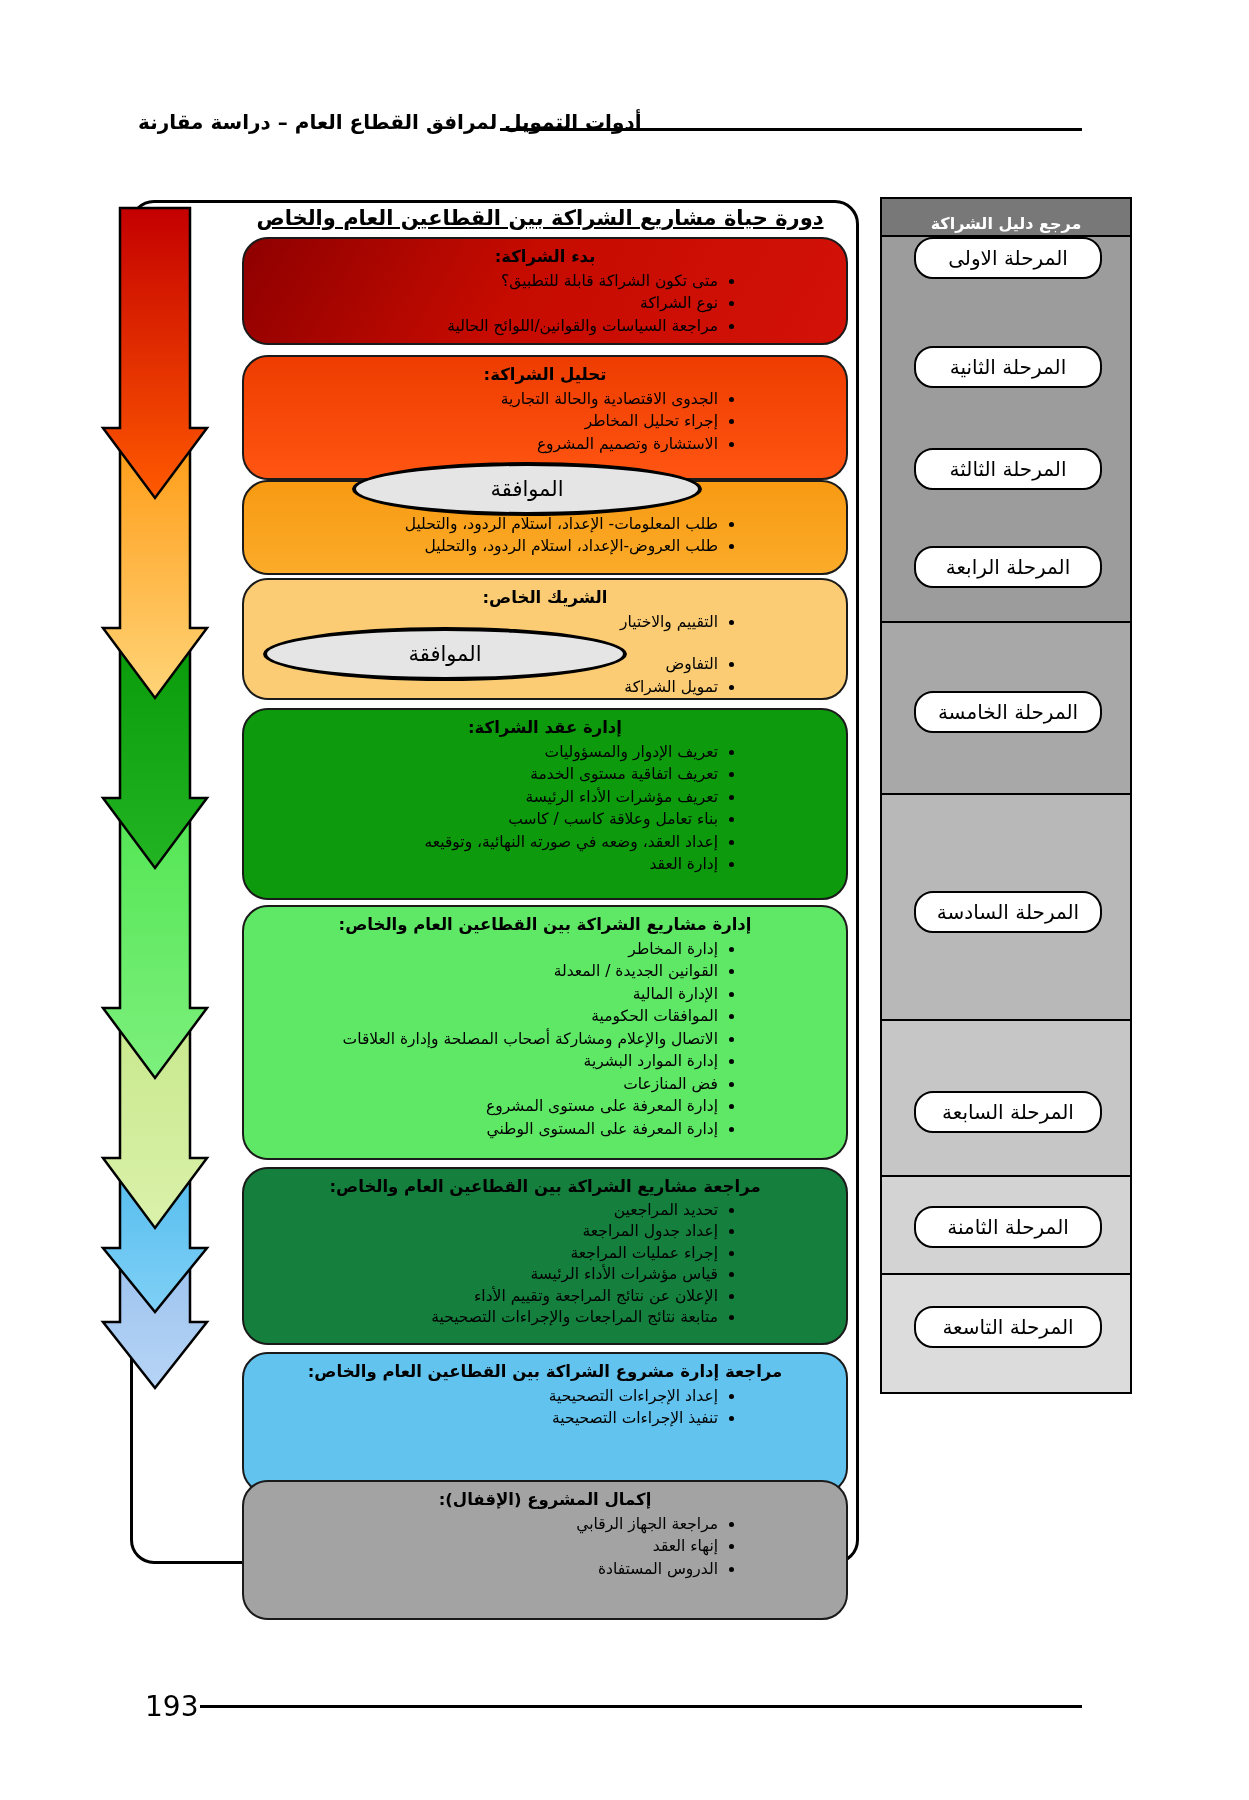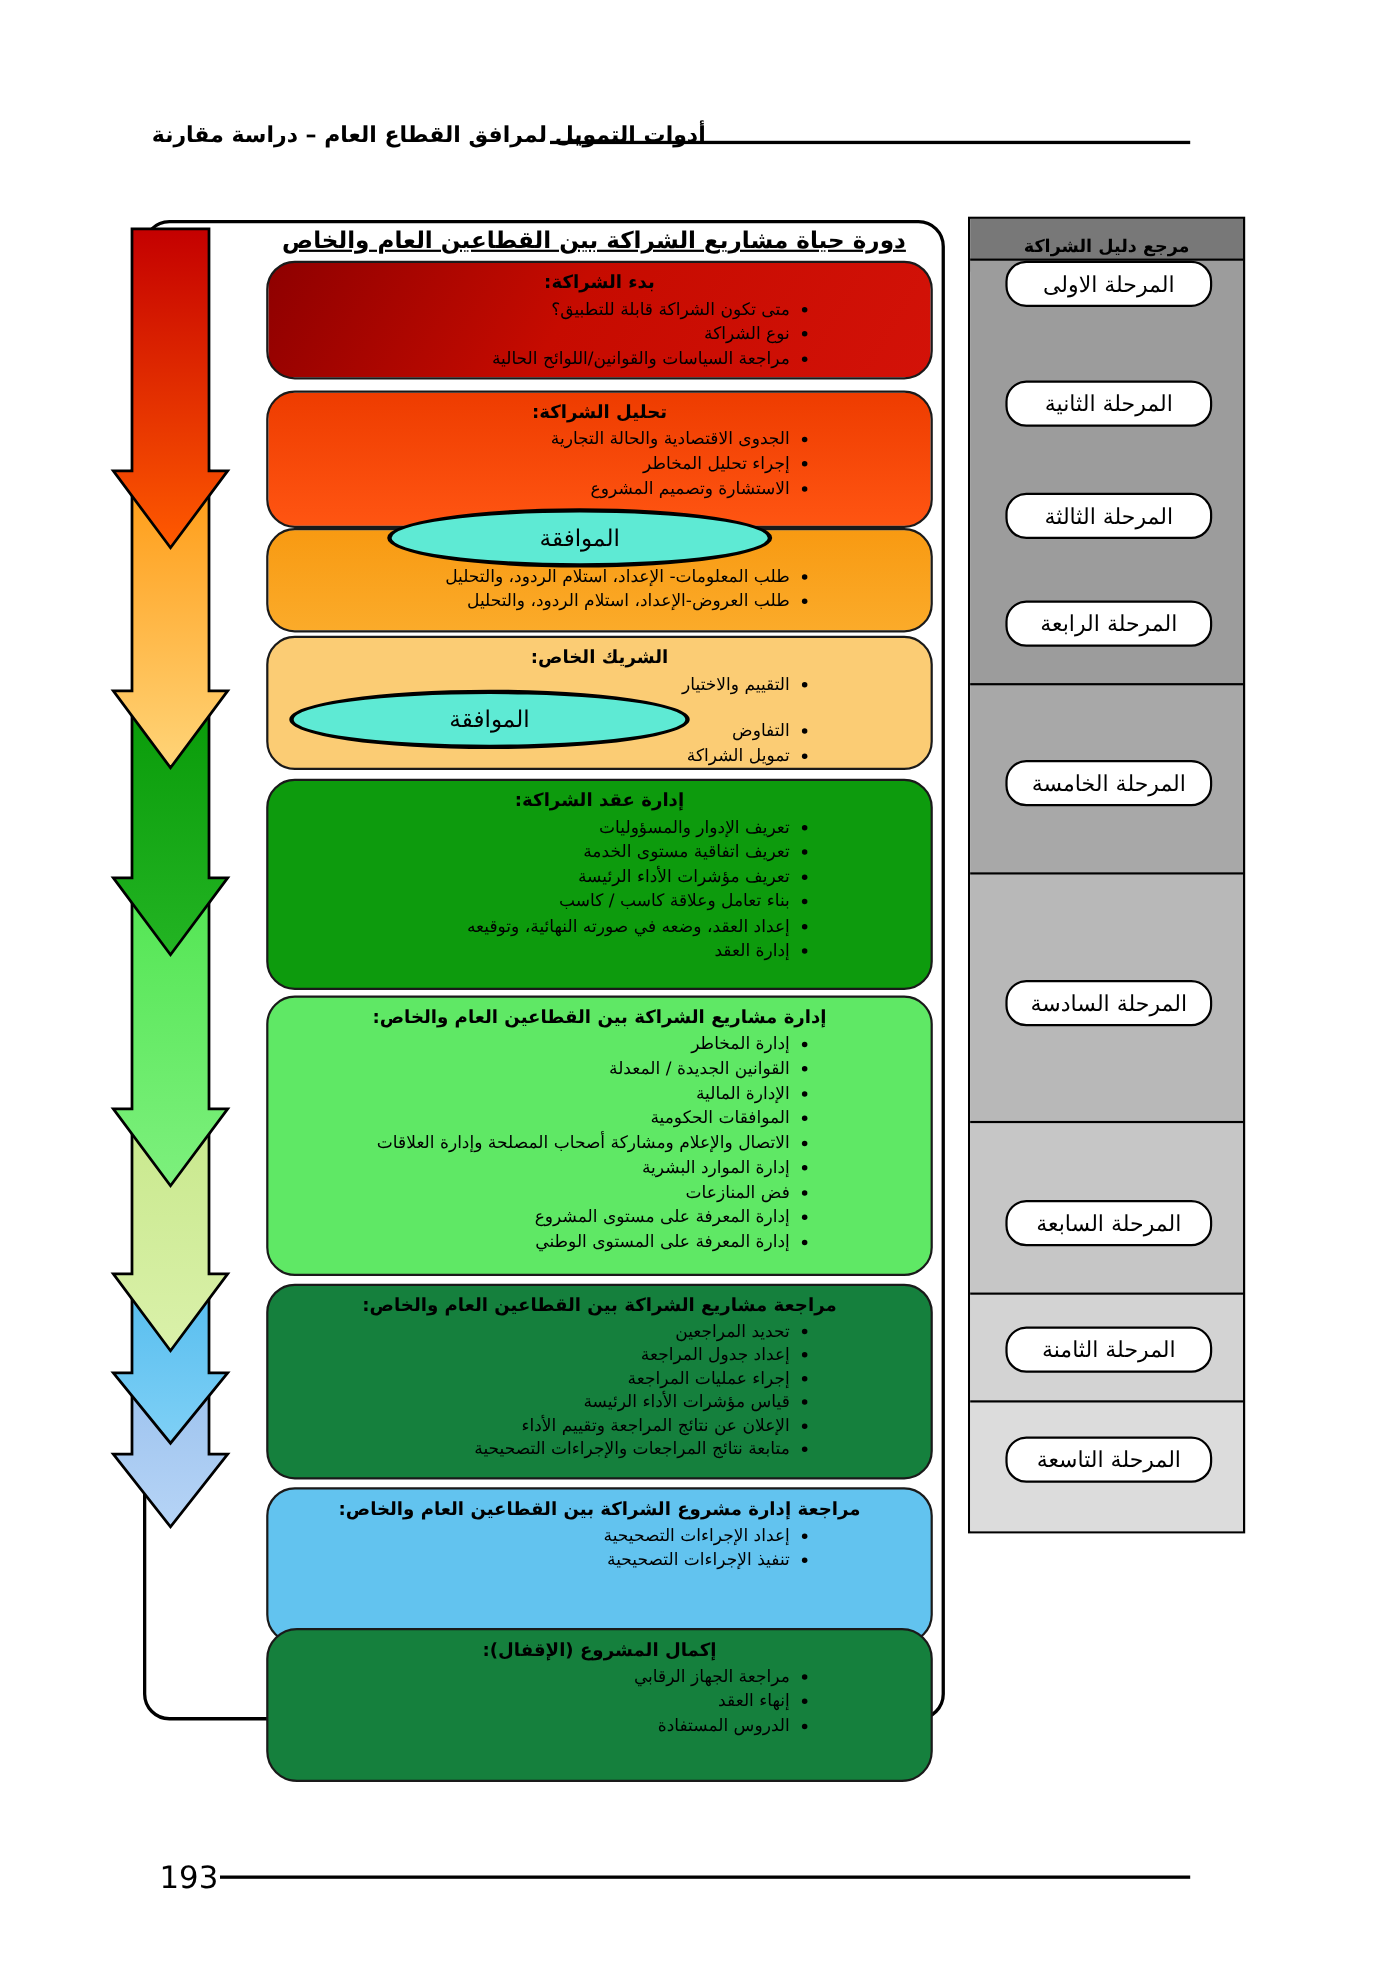--- a/index.html
+++ b/index.html
@@ -28,37 +28,37 @@
   .tight li{line-height:1.38;}
   .box-start   {top:237px;height:108px;background:linear-gradient(120deg,#8e0000 0%,#c60b00 45%,#d31208 100%);}
   .box-analyze {top:355px;height:125px;background:linear-gradient(180deg,#ee3c00,#ff5512);}
   .box-request {top:480px;height:95px; background:linear-gradient(180deg,#f89a12,#fbab2a);}
   .box-private {top:578px;height:122px;background:#fbcc74;}
   .box-private li:nth-child(2){margin-top:20px;}
   .box-contract{top:708px;height:192px;background:#0d9b0d;}
   .box-manage  {top:905px;height:255px;background:#5fe865;}
   .box-review  {top:1167px;height:178px;background:#15803d;}
   .box-mreview {top:1352px;height:142px;background:#62c3ef;}
-  .box-close   {top:1480px;height:140px;background:#15803d;border-radius:28px;}
-
-  
-  .oval{position:absolute;background:#5eead4;border:4px solid #000;border-radius:50%;z-index:6;
+  .box-close   {top:1480px;height:140px;background:#a3a3a3;}
+
+  
+  .oval{position:absolute;background:#e5e5e5;border:4px solid #000;border-radius:50%;z-index:6;
         display:flex;align-items:center;justify-content:center;font-size:21px;direction:rtl;}
   .oval-1{left:352px;top:462px;width:342px;height:46px;}
   .oval-2{left:263px;top:627px;width:356px;height:46px;}
 
   
   .arrows{position:absolute;left:95px;top:200px;width:135px;height:1200px;z-index:2;}
 
   
   .sidebar{position:absolute;left:880px;top:197px;width:248px;height:1193px;border:2px solid #000;
            box-sizing:content-box;z-index:2;}
   .seg{position:absolute;left:0;width:100%;box-sizing:border-box;}
   .seg + .seg{border-top:2px solid #000;}
-  .seg-hdr{top:0;height:48px;background:#787878;color:#000000;font-weight:bold;font-size:16px;
+  .seg-hdr{top:0;height:48px;background:#787878;color:#ffffff;font-weight:bold;font-size:16px;
            display:flex;align-items:center;justify-content:center;direction:rtl;}
   .seg-1{top:36px;height:386px;background:#9c9c9c;}
   .seg-2{top:422px;height:172px;background:#a8a8a8;border-top:2px solid #000;}
   .seg-3{top:594px;height:226px;background:#b8b8b8;border-top:2px solid #000;}
   .seg-4{top:820px;height:156px;background:#c6c6c6;border-top:2px solid #000;}
   .seg-5{top:976px;height:98px;background:#d3d3d3;border-top:2px solid #000;}
   .seg-6{top:1074px;height:119px;background:#dcdcdc;border-top:2px solid #000;}
   .pill{position:absolute;left:32px;width:184px;height:38px;background:#fff;border:2px solid #000;
         border-radius:19px;display:flex;align-items:center;justify-content:center;font-size:20px;
         direction:rtl;z-index:3;}

